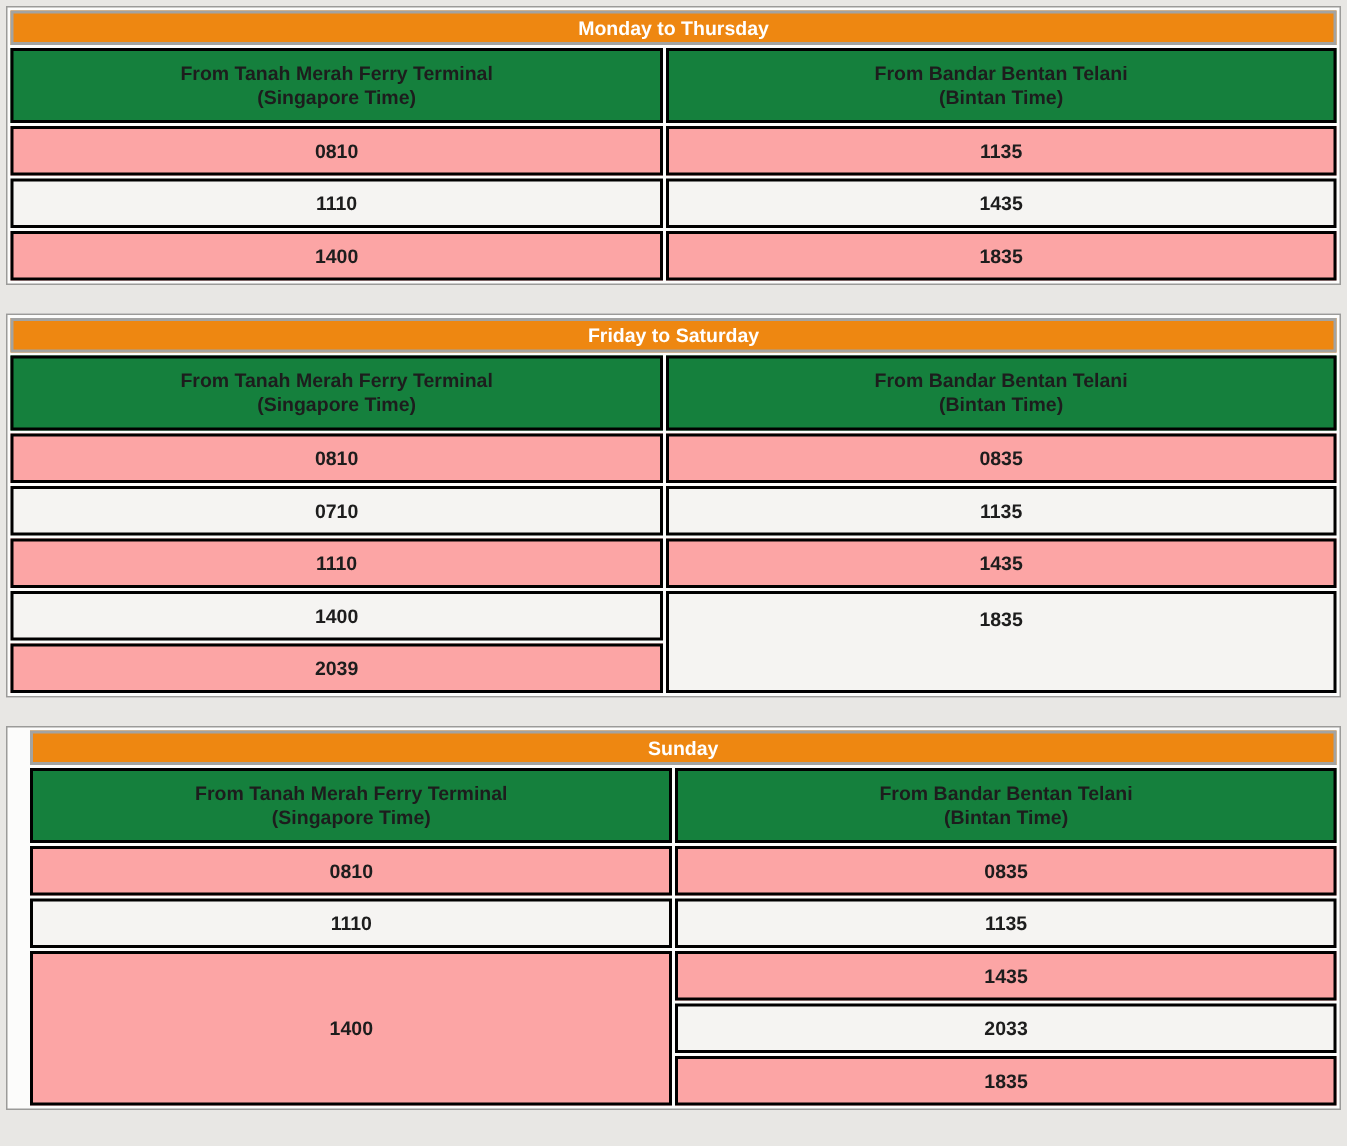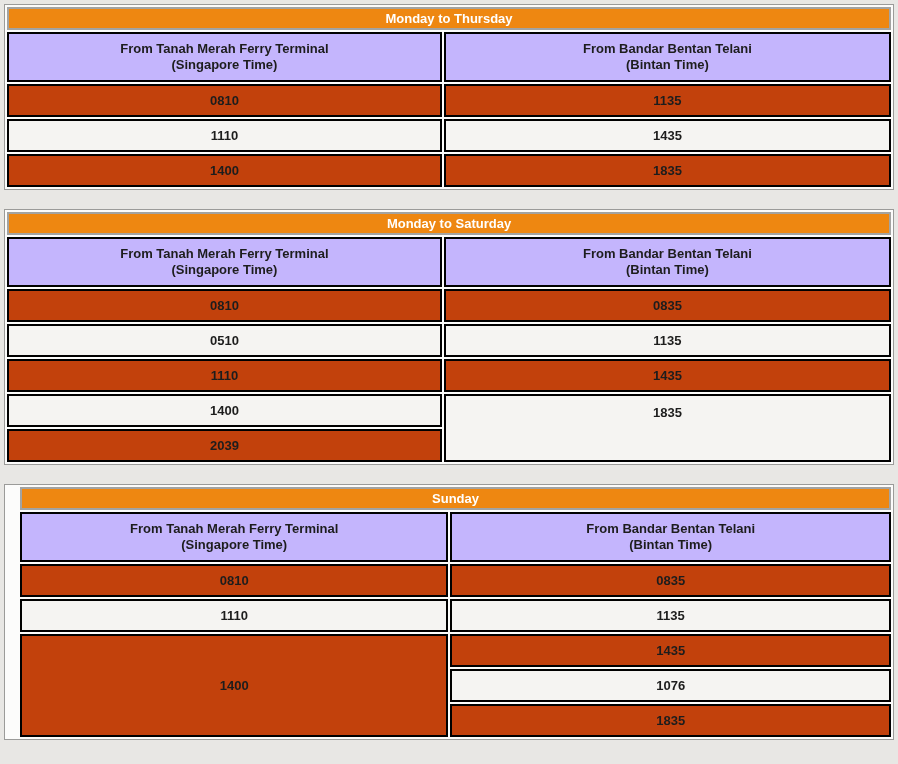--- a/index.html
+++ b/index.html
@@ -32,28 +32,28 @@
     color: #1d1d1d;
     padding: 0;
   }
   td.title {
     background: #ee8711;
     color: #ffffff;
     height: 19px;
     border-color: #a3a3a1;
   }
   td.colhead {
-    background: #c4b5fd;
+    background: #15803d;
     padding: 7px 4px;
     line-height: 16px;
   }
   td.colhead span { display: block; }
   col.c-left  { width: 49.3%; }
   col.c-right { width: 50.7%; }
-  td.w { background: #c2410c; height: 29px; }
+  td.w { background: #fca5a5; height: 29px; }
   td.g { background: #f5f4f2; height: 29px; }
   td.vtop { vertical-align: top; padding-top: 9px; }
 </style>
 </head>
 <body>
 
 <div class="page">
 
   <table class="sched">
     <colgroup>
@@ -89,38 +89,38 @@
   </tbody>
     </table>
 
   <table class="sched">
     <colgroup>
         <col class="c-left">
         <col class="c-right">
       </colgroup>
     <tbody>
         <tr>
-      <td class="title" colspan="2">Monday to Saturday</td>
+      <td class="title" colspan="2">Friday to Saturday</td>
     </tr>
     <tr>
       <td class="colhead">
         <span>From Tanah Merah Ferry Terminal</span>
         <span>(Singapore Time)</span>
       </td>
       <td class="colhead">
         <span>From Bandar Bentan Telani</span>
         <span>(Bintan Time)</span>
       </td>
     </tr>
     <tr>
       <td class="w">0810</td>
       <td class="w">0835</td>
     </tr>
     <tr>
-      <td class="g">0510</td>
+      <td class="g">0710</td>
       <td class="g">1135</td>
     </tr>
     <tr>
       <td class="w">1110</td>
       <td class="w">1435</td>
     </tr>
     <tr>
       <td class="g">1400</td>
       <td class="g vtop" rowspan="2">1835</td>
     </tr>
@@ -155,21 +155,21 @@
     </tr>
     <tr>
       <td class="g">1110</td>
       <td class="g">1135</td>
     </tr>
     <tr>
       <td class="w" rowspan="3">1400</td>
       <td class="w">1435</td>
     </tr>
     <tr>
-      <td class="g">1076</td>
+      <td class="g">2033</td>
     </tr>
     <tr>
       <td class="w">1835</td>
     </tr>
   </tbody>
     </table>
 
 </div>
 
 </body></html>

